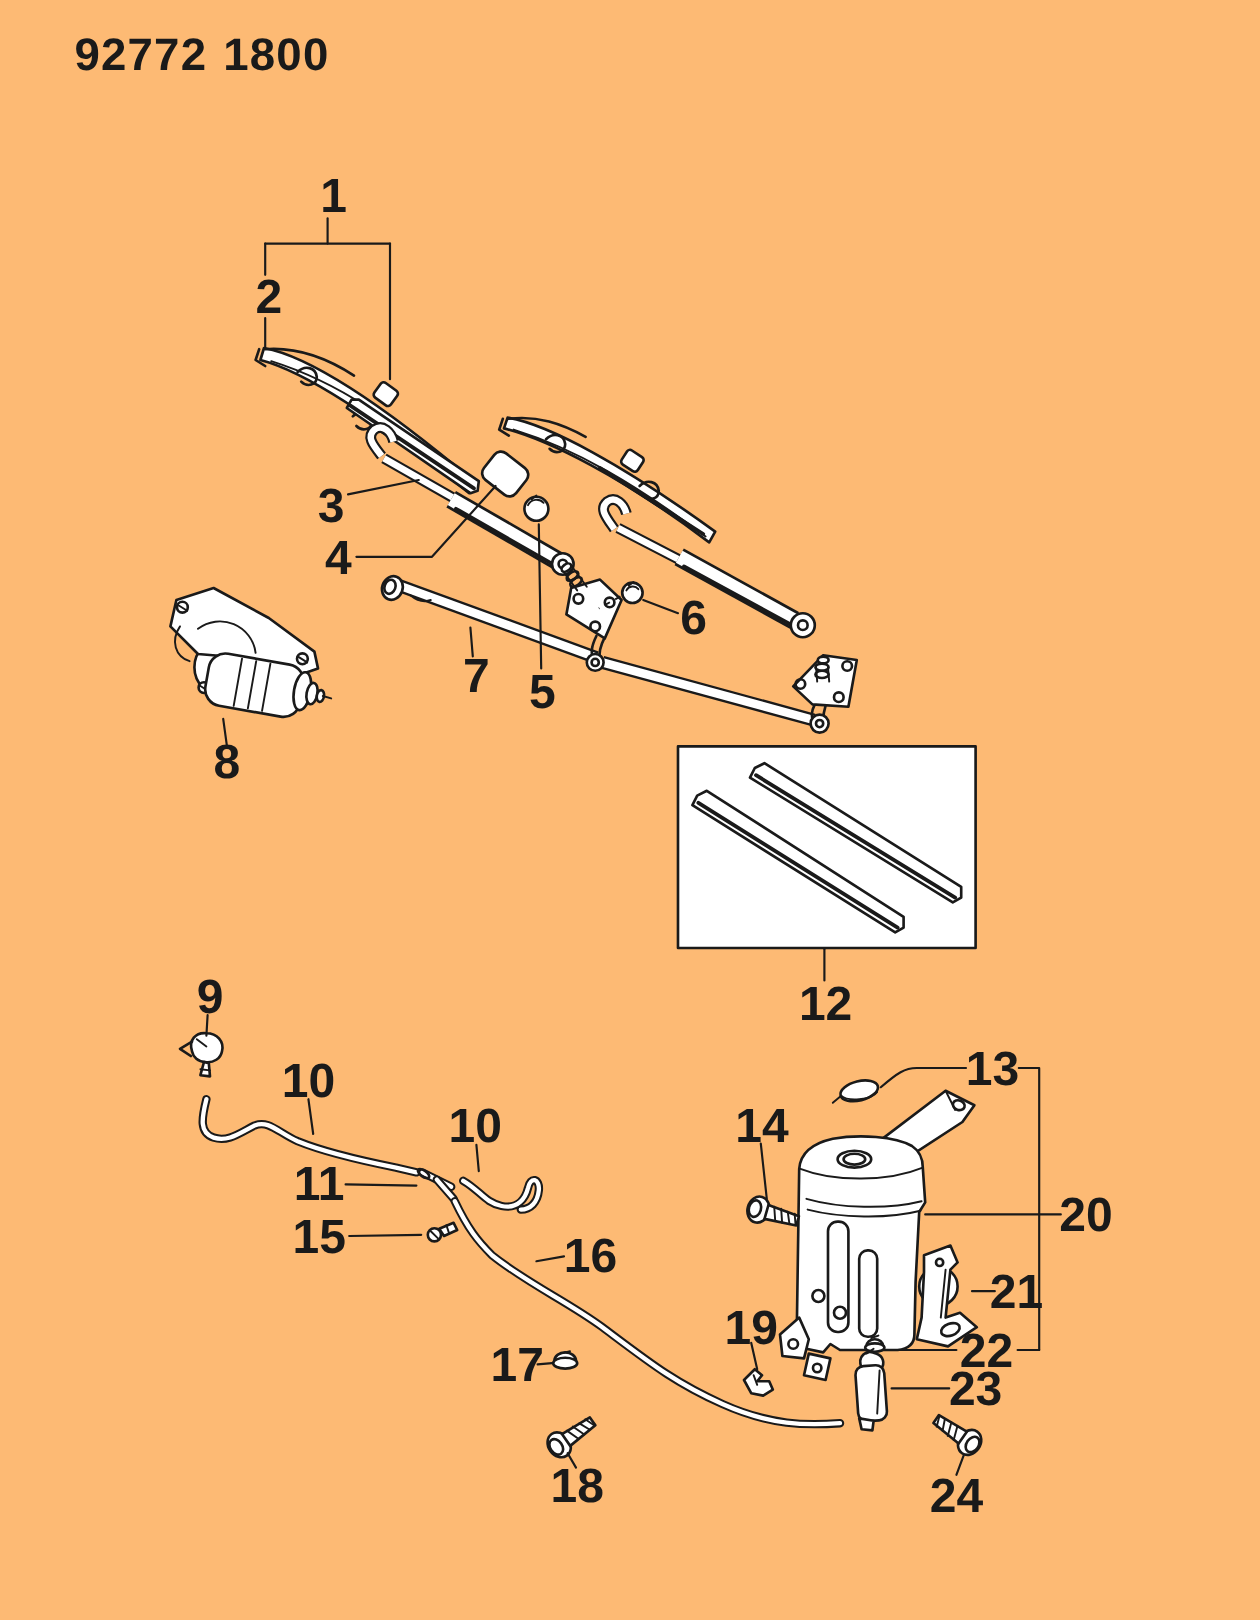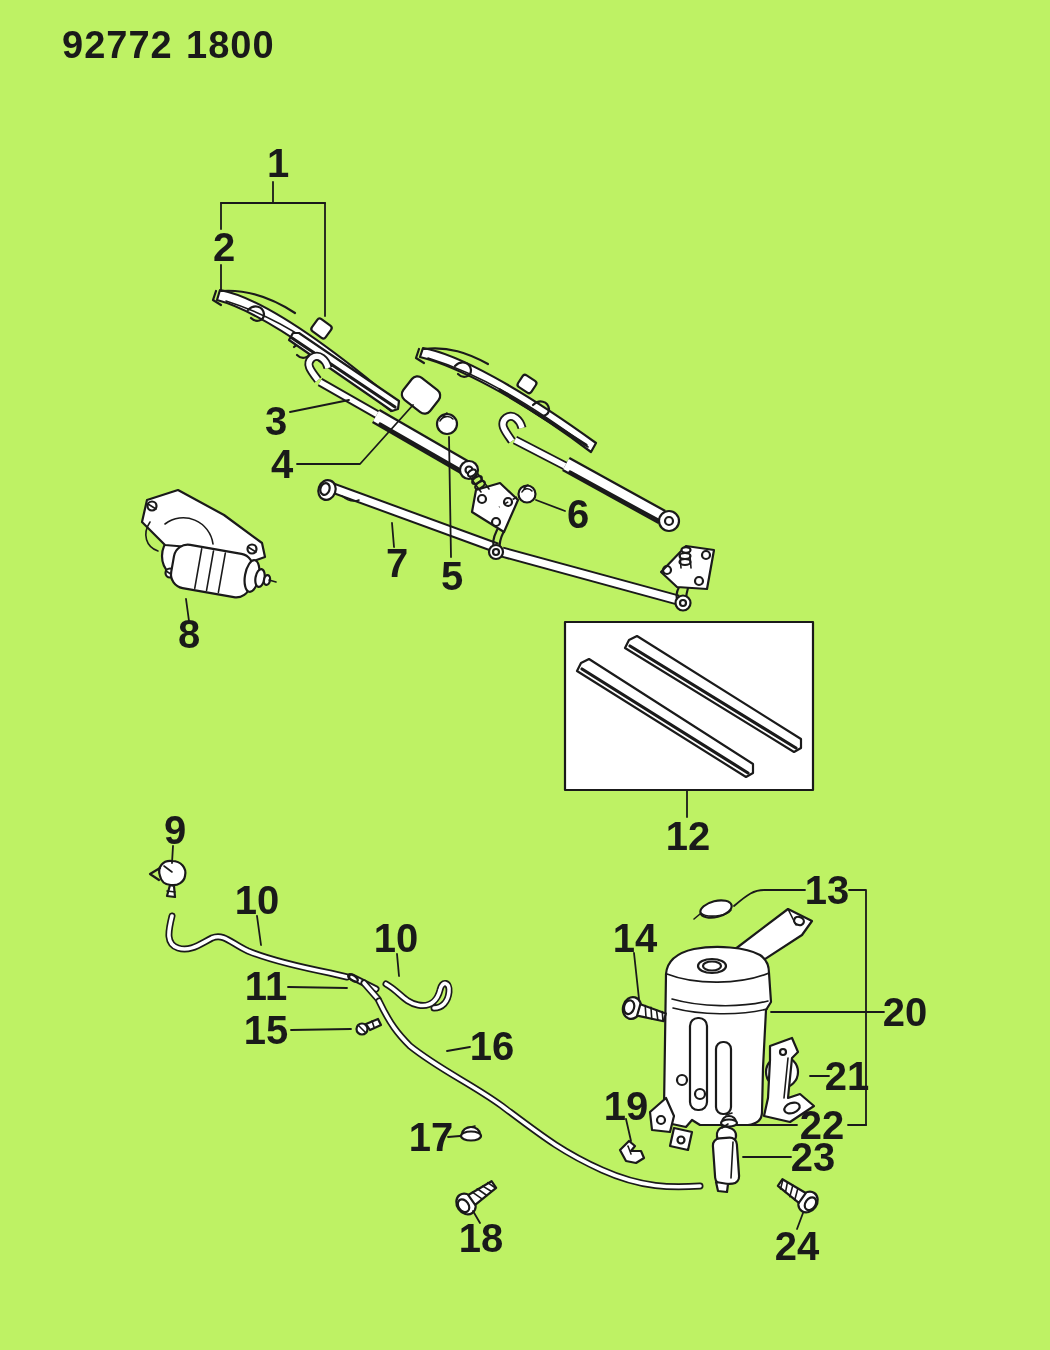--- a/index.html
+++ b/index.html
@@ -1,17 +1,17 @@
 <!DOCTYPE html>
 <html><head>
 <meta charset="utf-8">
 <style>
   html,body{margin:0;padding:0;background:#e8e8e8;}
   .page{
-    position:relative;width:1050px;height:1350px;background:#bef264;
+    position:relative;width:1050px;height:1350px;background:#fdba74;
     font-family:"Liberation Sans","DejaVu Sans",sans-serif;overflow:hidden;
   }
   svg{position:absolute;left:0;top:0;}
   .o  {fill:none;stroke:#1a1a1a;stroke-width:2.2;stroke-linecap:round;stroke-linejoin:round;}
   .ow {fill:#ffffff;stroke:#1a1a1a;stroke-width:2.2;stroke-linecap:round;stroke-linejoin:round;}
   .thin{fill:none;stroke:#1a1a1a;stroke-width:1.6;stroke-linecap:round;}
   .hv {fill:none;stroke:#1a1a1a;stroke-width:3.2;stroke-linecap:round;}
   .tube-b{fill:none;stroke:#1a1a1a;stroke-width:7;stroke-linecap:round;stroke-linejoin:round;}
   .tube-w{fill:none;stroke:#ffffff;stroke-width:3.6;stroke-linecap:round;stroke-linejoin:round;}
   .rod-b{fill:none;stroke:#1a1a1a;stroke-width:11;stroke-linecap:butt;}

